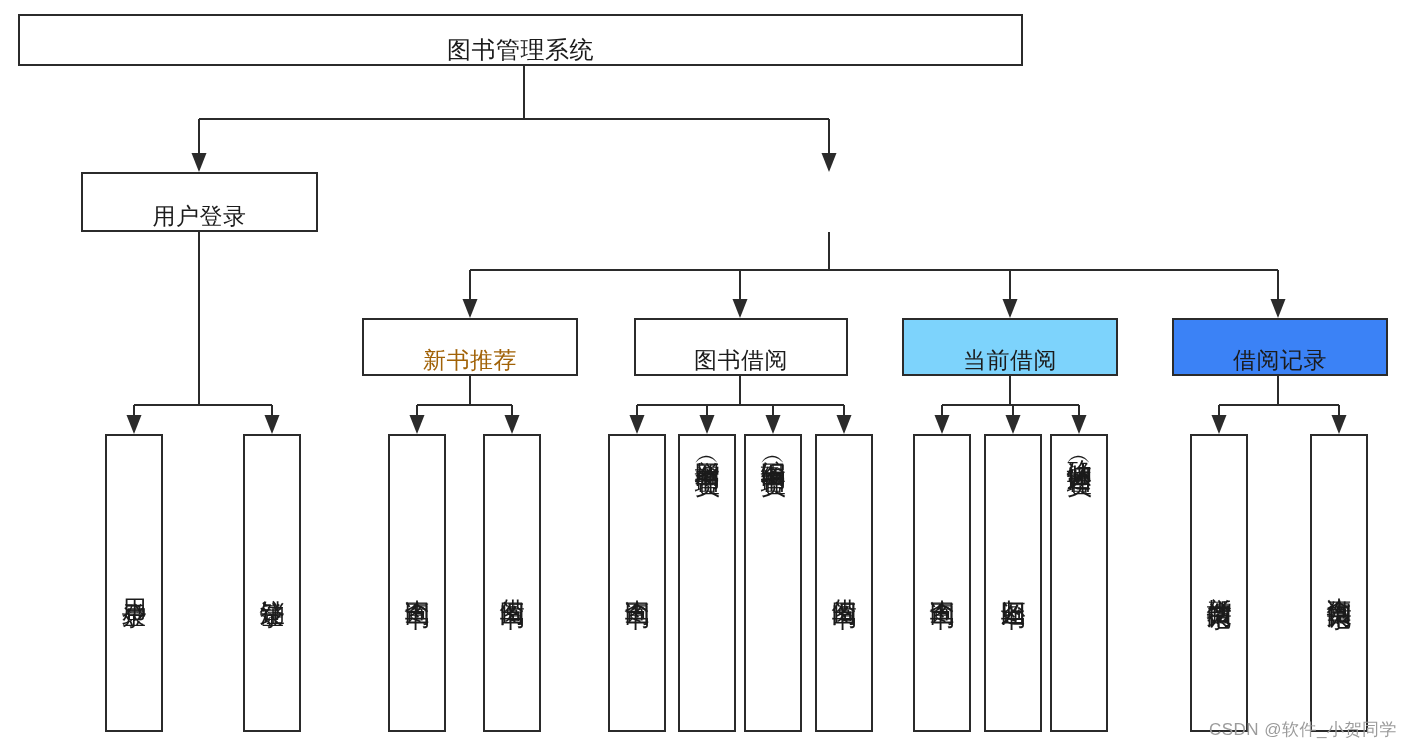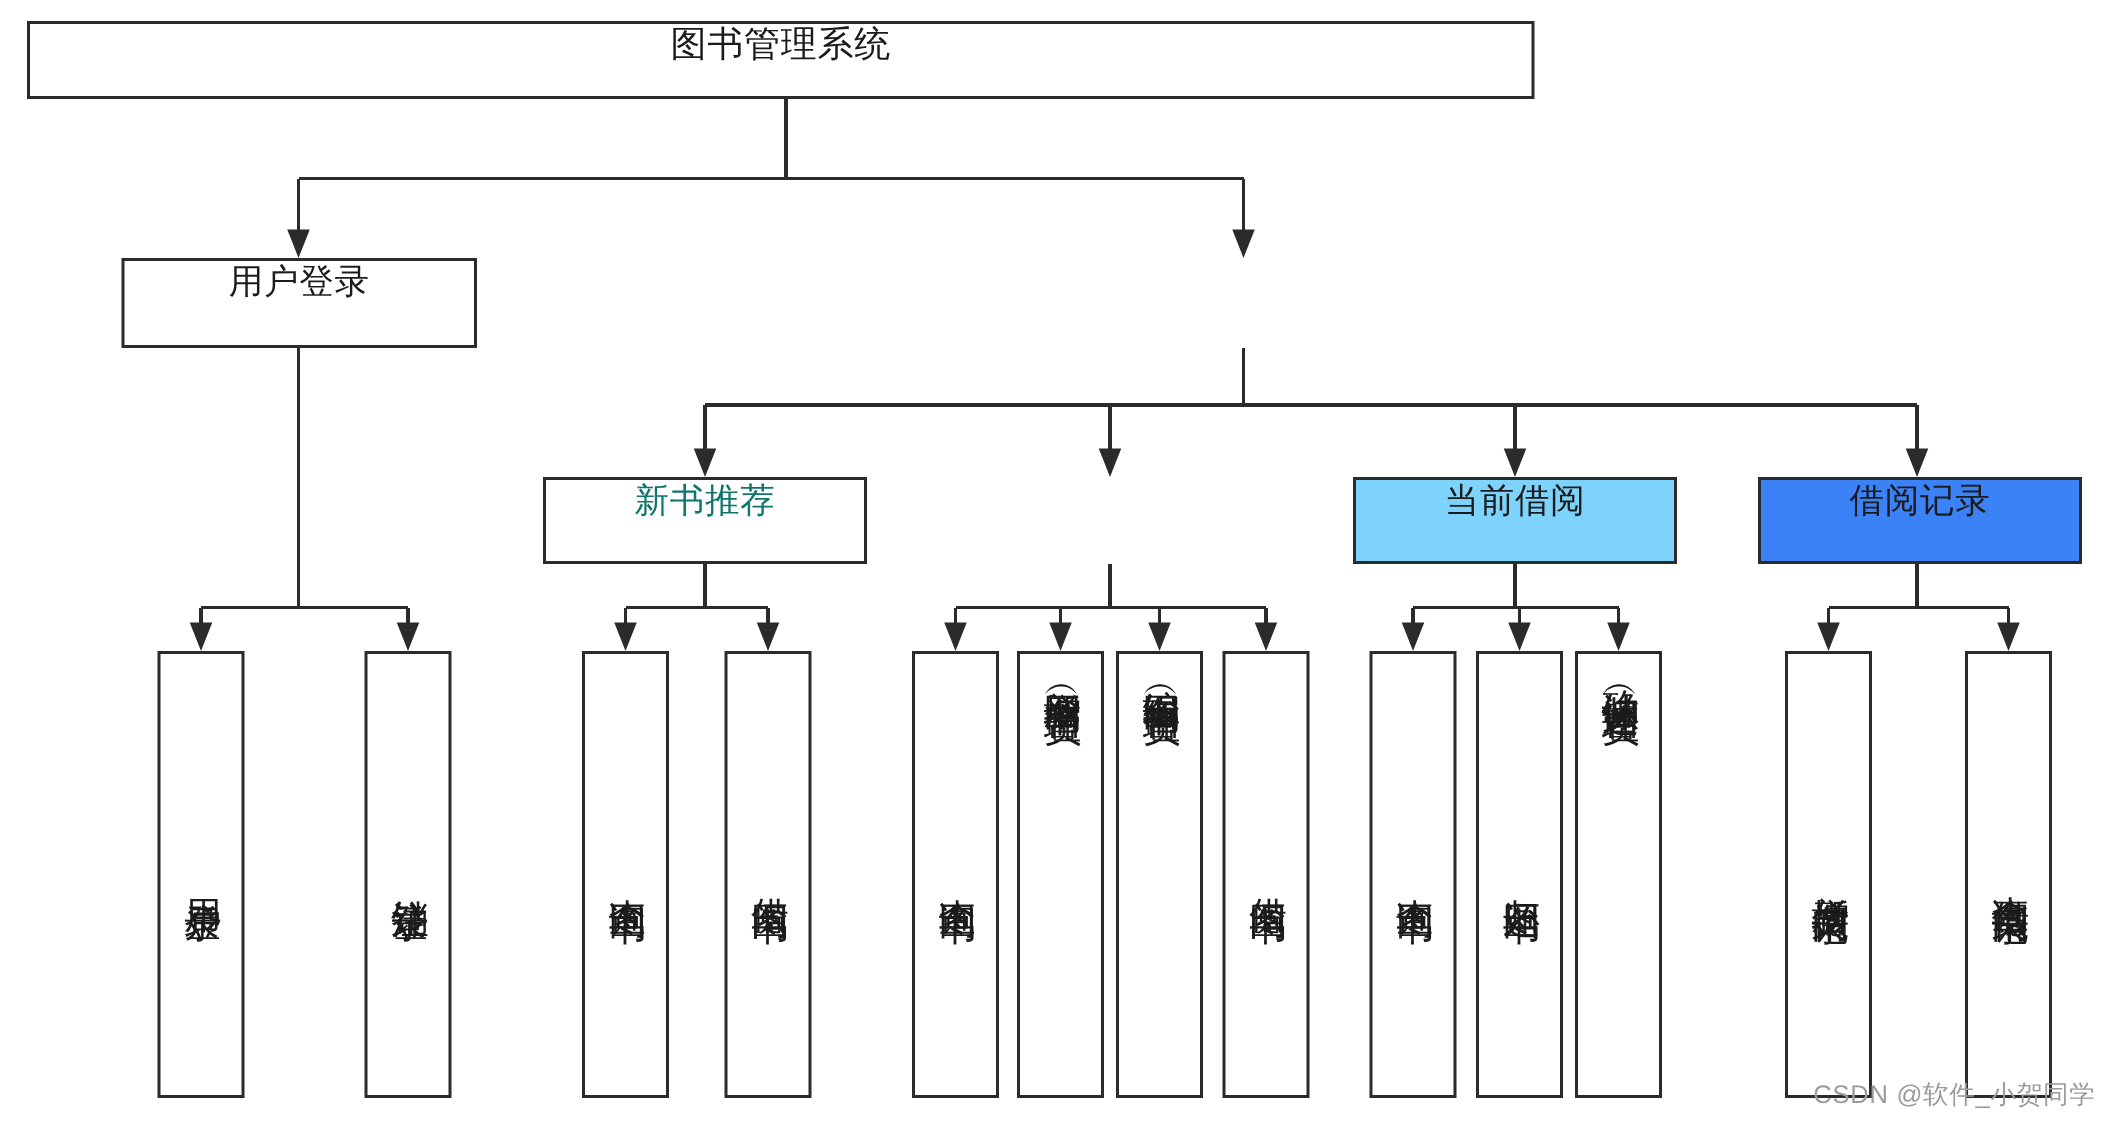--- a/index.html
+++ b/index.html
@@ -13,21 +13,21 @@
   }
   #diagram-root{position:absolute;left:0;top:0;width:1405px;height:747px;}
 
   
   .node{
     position:absolute;
     box-sizing:border-box;
     background:#ffffff;
     border:2px solid #2b2b2b;
     display:flex;
-    align-items:flex-start;
+    align-items:flex-end;
     justify-content:center;
     overflow:hidden;
   }
   .node-label{
     color:#1b1b1b;
     line-height:1.18;
     text-align:center;
     white-space:pre;
     letter-spacing:0.5px;
   }
@@ -123,21 +123,24 @@
       <polygon points="1331.5,415 1346.5,415 1339,434" fill="#2b2b2b"></polygon>
     </svg>
 
 <div class="node horiz root" style="left: 18px; top: 14px; width: 1005px; height: 52px; border-color: rgb(43, 43, 43); background: rgb(255, 255, 255);">
       <span class="node-label" style="color: rgb(27, 27, 27);">图书管理系统</span>
     </div>
     <div class="node horiz" style="left: 81px; top: 172px; width: 237px; height: 60px; border-color: rgb(43, 43, 43); background: rgb(255, 255, 255);">
       <span class="node-label" style="color: rgb(27, 27, 27);">用户登录</span>
     </div>
     <div class="node horiz" style="left: 362px; top: 318px; width: 216px; height: 58px; border-color: rgb(43, 43, 43); background: rgb(255, 255, 255);">
-      <span class="node-label" style="color: #0f766e;">新书推荐</span>
+      <span class="node-label" style="color: #a16207;">新书推荐</span>
+    </div>
+    <div class="node horiz" style="left: 634px; top: 318px; width: 214px; height: 58px; border-color: rgb(43, 43, 43); background: rgb(255, 255, 255);">
+      <span class="node-label" style="color: rgb(27, 27, 27);">图书借阅</span>
     </div>
     <div class="node horiz" style="left: 902px; top: 318px; width: 216px; height: 58px; border-color: rgb(43, 43, 43); background: #7dd3fc;">
       <span class="node-label" style="color: rgb(27, 27, 27);">当前借阅</span>
     </div>
     <div class="node horiz" style="left: 1172px; top: 318px; width: 216px; height: 58px; border-color: rgb(43, 43, 43); background: #3b82f6;">
       <span class="node-label" style="color: rgb(27, 27, 27);">借阅记录</span>
     </div>
     <div class="node vert mid" style="left: 105px; top: 434px; width: 58px; height: 298px; border-color: rgb(43, 43, 43); background: rgb(255, 255, 255);">
       <span class="node-label" style="color: rgb(27, 27, 27);">用户登录</span>
     </div>

